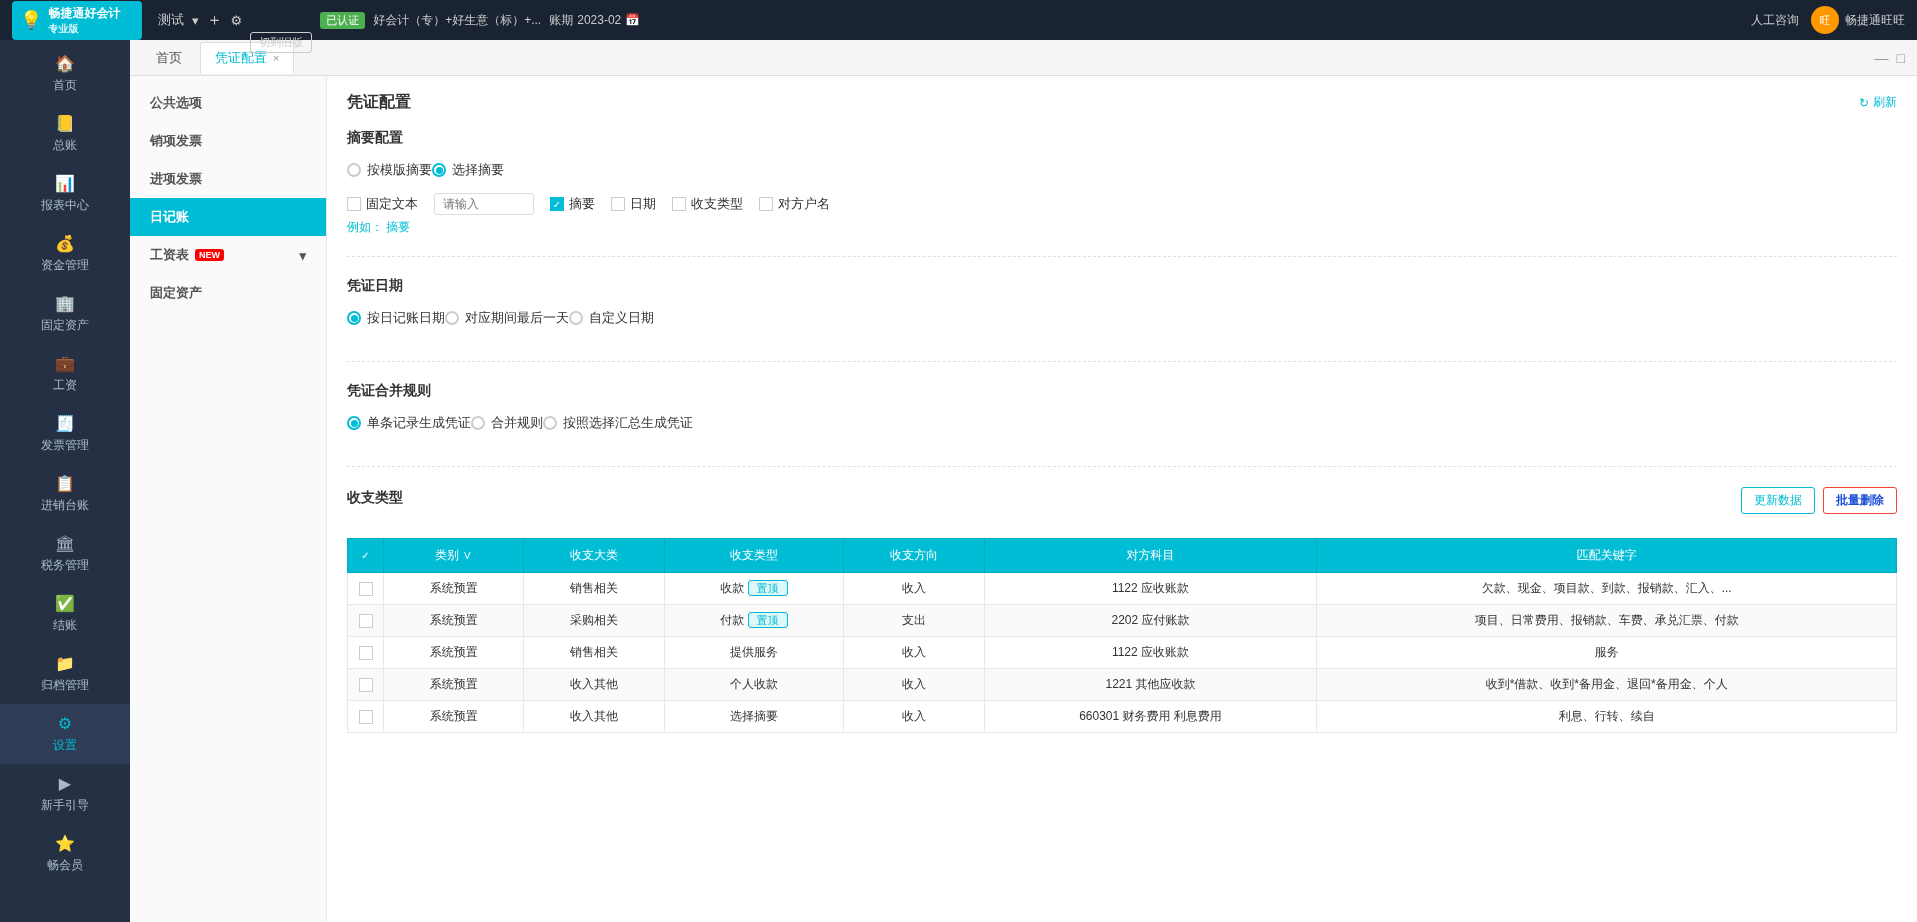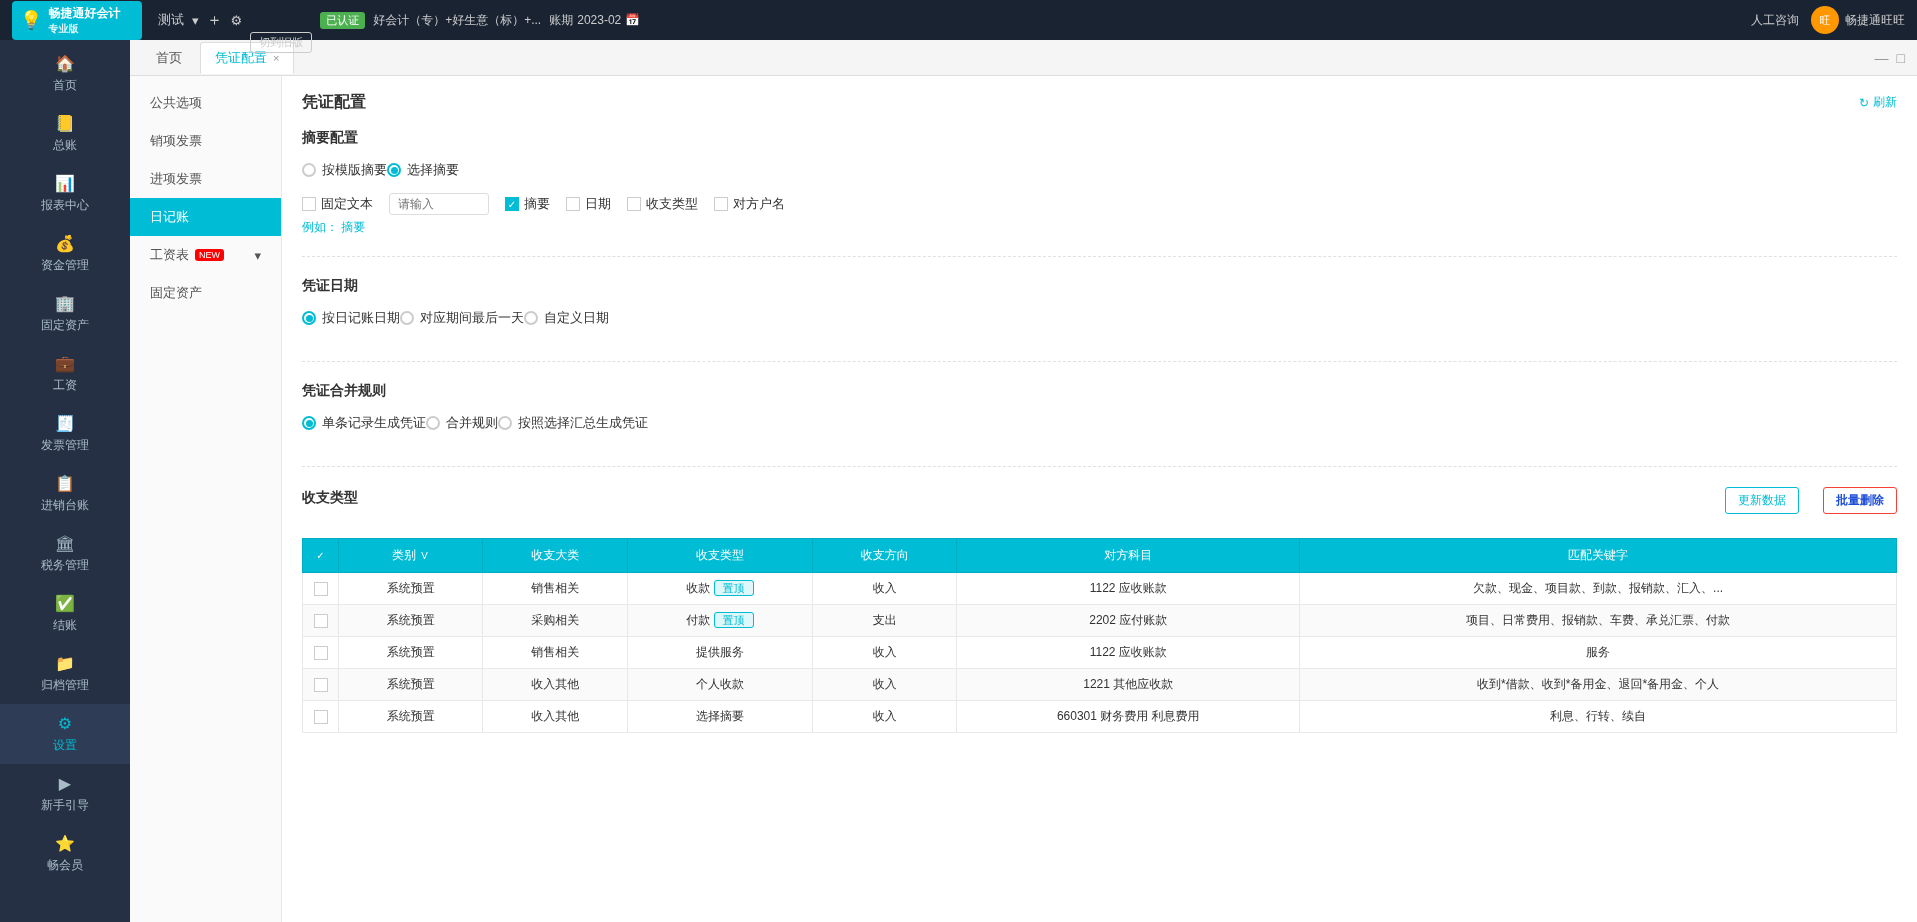--- a/index.html
+++ b/index.html
@@ -64,24 +64,25 @@
     .tab-item.active { background: white; border: 1px solid #ddd; border-bottom: 1px solid white; color: #00bcd4; }
     .tab-close { font-size: 11px; color: #999; cursor: pointer; }
     .top-tab-actions { margin-left: auto; display: flex; gap: 8px; }
     .top-tab-action-btn { background: none; border: none; font-size: 14px; color: #999; cursor: pointer; }
 
     
     .page-content { flex: 1; display: flex; overflow: hidden; }
 
     
     .left-nav {
-      width: 152px;
+      width: 197px;
       background: #fafafa;
       border-right: 1px solid #e8e8e8;
       padding-top: 8px;
+      font-weight: bold;
     }
     .left-nav-item {
       padding: 10px 20px;
       font-size: 13px;
       cursor: pointer;
       color: #555;
       display: flex; align-items: center; gap: 6px;
     }
     .left-nav-item.active { background: #00bcd4; color: white; }
     .badge-new { background: red; color: white; font-size: 9px; padding: 1px 4px; border-radius: 3px; }
@@ -116,21 +117,21 @@
     .checkbox-group { display: flex; align-items: center; gap: 16px; flex-wrap: wrap; }
     .checkbox-item { display: flex; align-items: center; gap: 5px; font-size: 13px; cursor: pointer; }
     .checkbox-box { width: 14px; height: 14px; border: 1px solid #ccc; background: white; display: flex; align-items: center; justify-content: center; }
     .checkbox-box.checked { background: #00bcd4; border-color: #00bcd4; color: white; font-size: 10px; }
     .text-input { border: 1px solid #ddd; padding: 3px 8px; font-size: 12px; width: 100px; color: #999; border-radius: 3px; }
 
     .example-text { color: #00bcd4; font-size: 12px; margin-top: 4px; }
 
     
     .table-section { margin-top: 10px; }
-    .table-actions { display: flex; justify-content: flex-end; gap: 24px; margin-bottom: 8px; }
+    .table-actions { display: flex; justify-content: flex-end; gap: 8px; margin-bottom: 8px; }
     .action-btn { padding: 4px 12px; border: 1px solid #00bcd4; color: #00bcd4; background: white; border-radius: 3px; cursor: pointer; font-size: 12px; }
     .action-btn.danger { border-color: #f44336; color: #1d4ed8; font-weight: bold; }
 
     table { width: 100%; border-collapse: collapse; }
     table thead tr { background: #00bcd4; color: white; }
     table thead th { padding: 8px 10px; font-size: 12px; font-weight: normal; text-align: center; border: 1px solid #00acc1; }
     table tbody tr { background: white; }
     table tbody tr:nth-child(even) { background: #fafafa; }
     table tbody td { padding: 7px 10px; font-size: 12px; text-align: center; border: 1px solid #e8e8e8; color: #333; }
     .check-col { width: 36px; }

